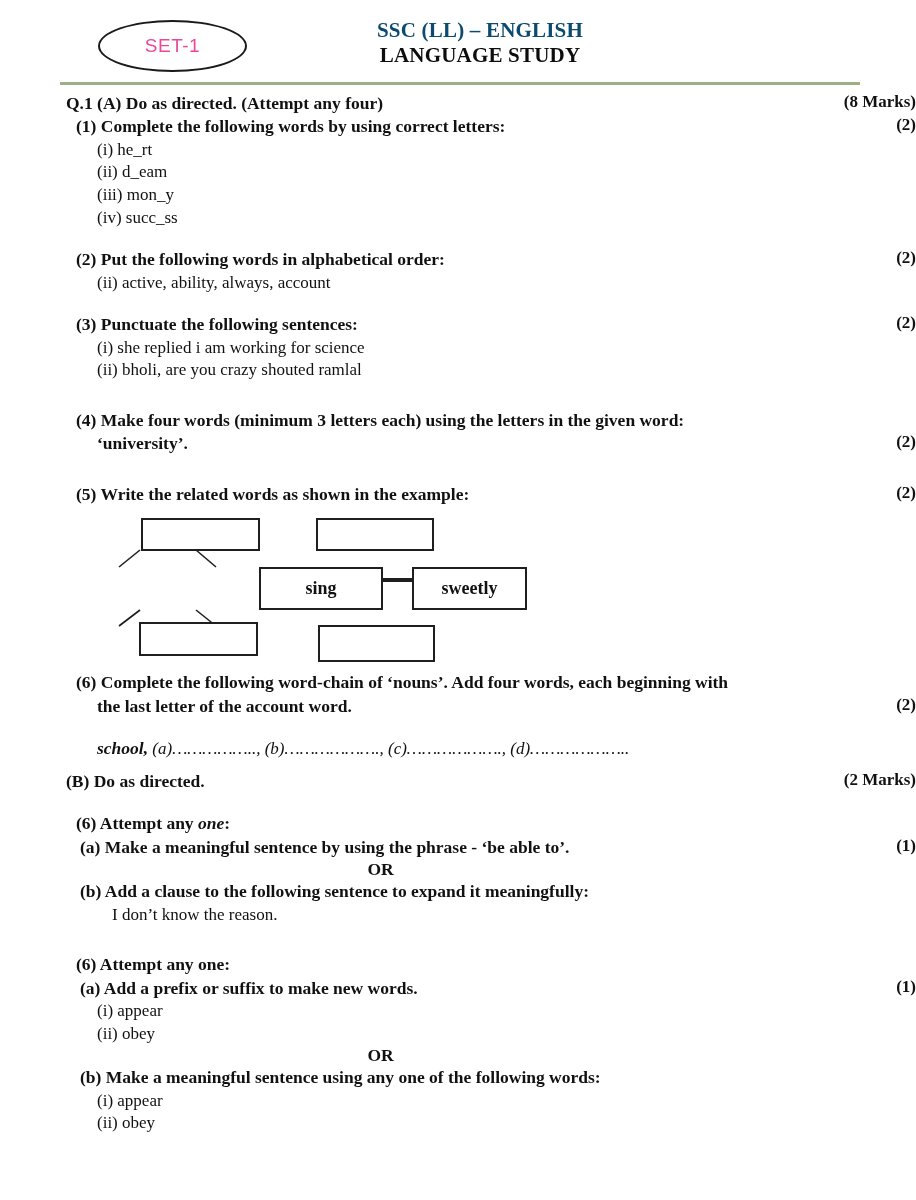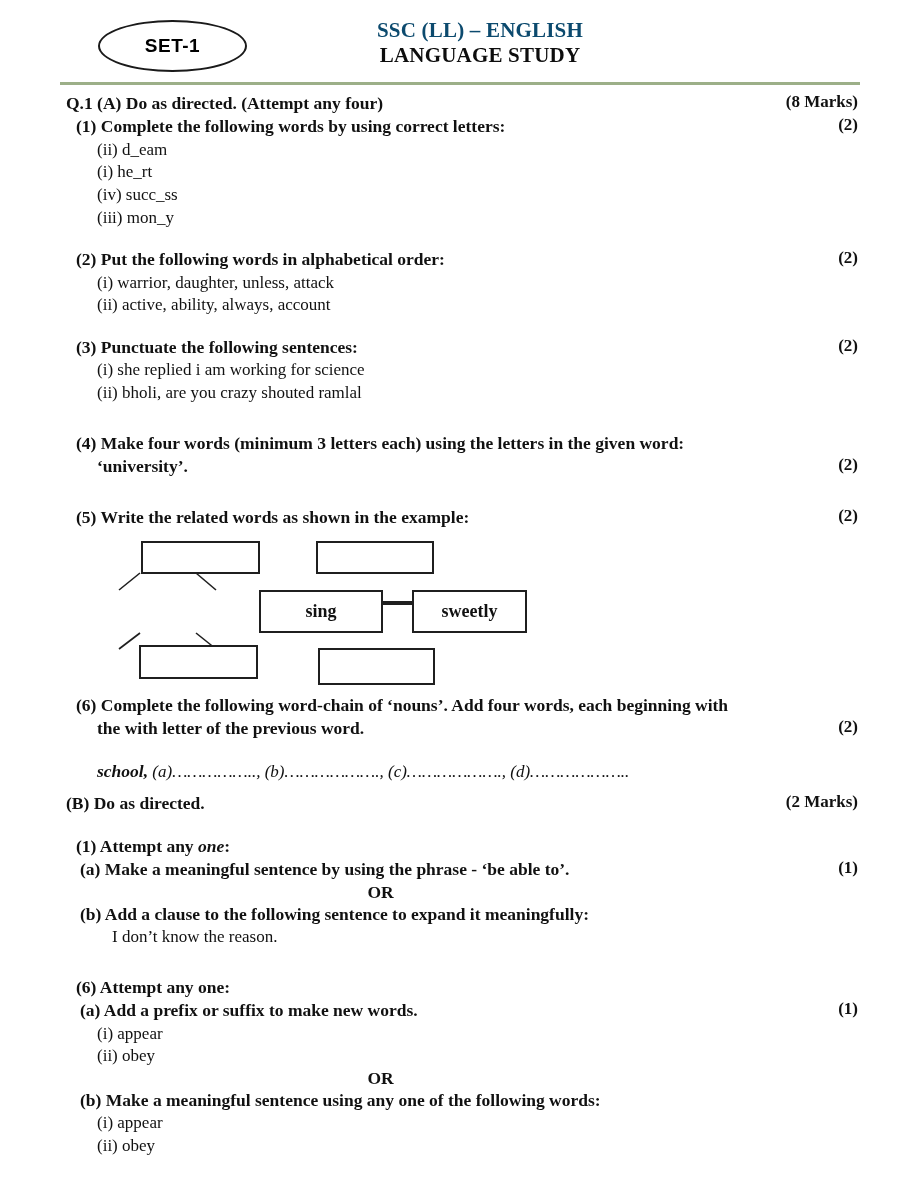--- a/index.html
+++ b/index.html
@@ -36,24 +36,24 @@
     width: 145px;
     height: 48px;
     border: 2px solid #1a1a1a;
     border-radius: 50%;
     display: flex;
     align-items: center;
     justify-content: center;
   }
   .set-badge-label {
     font-family: "Liberation Sans", "DejaVu Sans", sans-serif;
-    font-weight: bold;
+    font-weight: normal;
     font-size: 19px;
     letter-spacing: 0.5px;
-    color: #000000;
+    color: #ec4899;
   }
   .header-titles {
     position: absolute;
     left: 290px;
     top: 18px;
     width: 380px;
     text-align: center;
     line-height: 1.18;
   }
   .title-line1 {
@@ -100,21 +100,21 @@
     text-align: right;
     padding-left: 12px;
   }
 
   .lvl0 { margin-left: 66px; }
   .lvl1 { margin-left: 76px; }
   .lvl1b { margin-left: 80px; }
   .lvl2 { margin-left: 97px; }
   .lvl2b { margin-left: 112px; }
 
-  .pad-right { padding-right: 58px; }
+  .pad-right { }
 
   .bold {
     font-weight: bold;
     font-size: 17.5px;
     line-height: 1.34;
   }
   .plain {
     font-weight: normal;
     font-size: 17px;
     line-height: 1.33;
@@ -181,32 +181,31 @@
 
     <div class="row pad-right">
       <div class="txt bold lvl0">Q.1 (A) Do as directed. (Attempt any four)</div>
       <div class="marks">(8 Marks)</div>
     </div>
 
     <div class="row pad-right">
       <div class="txt bold lvl1">(1) Complete the following words by using correct letters:</div>
       <div class="marks">(2)</div>
     </div>
+    <div class="plain lvl2">(i) he_rt</div>
     <div class="plain lvl2">(ii) d_eam</div>
-    <div class="plain lvl2">(i) he_rt</div>
+    <div class="plain lvl2">(iii) mon_y</div>
     <div class="plain lvl2">(iv) succ_ss</div>
-    <div class="plain lvl2">(iii) mon_y</div>
 
     <div class="gap-md"></div>
 
     <div class="row pad-right">
       <div class="txt bold lvl1">(2) Put the following words in alphabetical order:</div>
       <div class="marks">(2)</div>
     </div>
-    <div class="plain lvl2">(i)  warrior, daughter, unless, attack</div>
     <div class="plain lvl2">(ii) active, ability, always, account</div>
 
     <div class="gap-md"></div>
 
     <div class="row pad-right">
       <div class="txt bold lvl1">(3) Punctuate the following sentences:</div>
       <div class="marks">(2)</div>
     </div>
     <div class="plain lvl2">(i)  she replied i am working for science</div>
     <div class="plain lvl2">(ii)  bholi, are you crazy shouted ramlal</div>
@@ -249,42 +248,42 @@
         <span>sing</span>
       </div>
       <div class="wb wb-empty" style="left:139px; top:112px; width:119px; height:34px;"></div>
       <div class="wb wb-empty" style="left:318px; top:115px; width:117px; height:37px;"></div>
     </div>
 
     <div class="gap-sm"></div>
 
     <div class="bold lvl1">(6) Complete the following word-chain of ‘nouns’. Add four words, each beginning with</div>
     <div class="row pad-right">
-      <div class="txt bold lvl2">the with letter of the previous word.</div>
+      <div class="txt bold lvl2">the last letter of the account word.</div>
       <div class="marks">(2)</div>
     </div>
 
     <div class="gap-md"></div>
 
     <div class="lvl2" style="font-size:17px;font-style:italic;">
       <span class="bold">school,</span>
       <span class="plain">(a)…………….., (b)………………., (c)………………., (d)………………..</span>
     </div>
 
     <div class="gap-sm"></div>
 
     <div class="row pad-right">
       <div class="txt bold lvl0">(B) Do as directed.</div>
       <div class="marks">(2 Marks)</div>
     </div>
 
     <div class="gap-md"></div>
 
     <div class="bold lvl1">
-      <span>(1) Attempt any </span><span class="ital">one</span><span>:</span>
+      <span>(6) Attempt any </span><span class="ital">one</span><span>:</span>
     </div>
 
     <div class="row pad-right">
       <div class="txt bold lvl1b">(a) Make a meaningful sentence by using the phrase - ‘be able to’.</div>
       <div class="marks">(1)</div>
     </div>
 
     <div class="or-wrap">
       <span class="or-inner">OR</span>
     </div>

